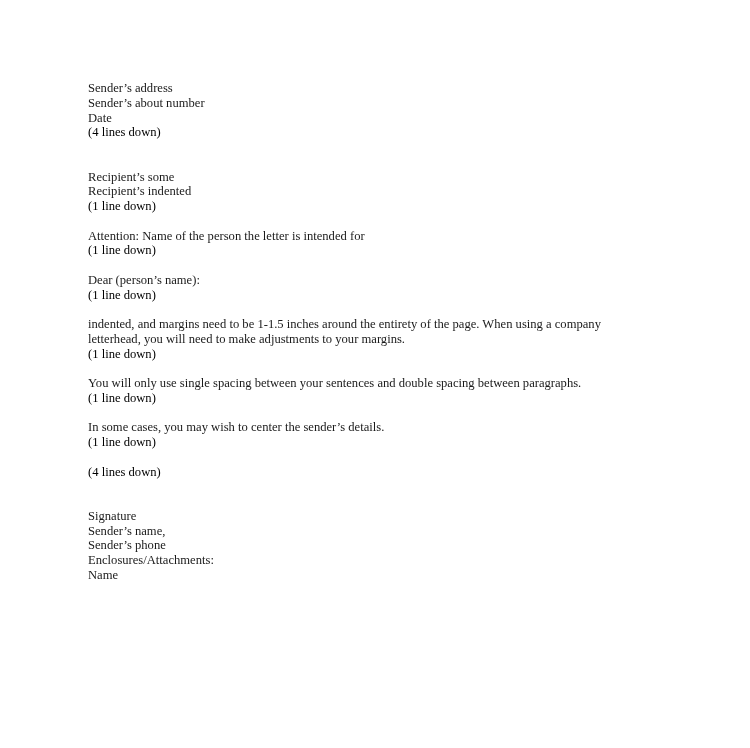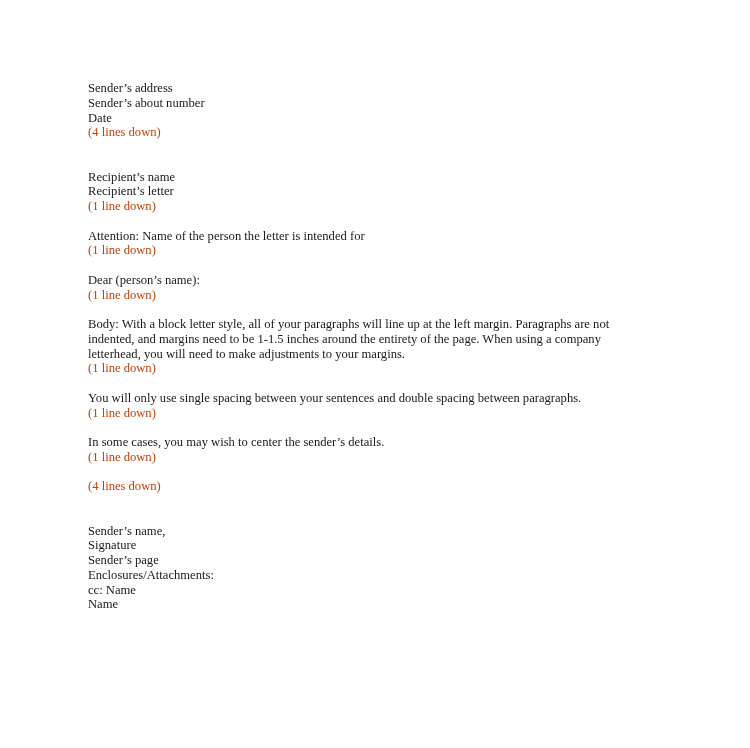--- a/index.html
+++ b/index.html
@@ -3,57 +3,56 @@
   <meta charset="utf-8">
   <style>
     html, body { margin: 0; padding: 0; background: #ffffff; }
     body { width: 750px; height: 748px; position: relative; overflow: hidden; }
     .page {
       position: absolute; left: 88px; top: 81px; width: 560px;
       font-family: "Liberation Serif", "DejaVu Serif", serif;
       font-size: 12.6px; line-height: 14.75px; color: #1a1a1a;
     }
     .line { white-space: nowrap; }
-    .note { color: #c2410c; }
+    .note { color: #000000; }
     .blank { height: 14.75px; }
   </style>
 </head>
 <body>
 
 <div class="page">
   <div>
     <div class="line">Sender’s address</div>
     <div class="line">Sender’s about number</div>
     <div class="line">Date</div>
     <div class="line note">(4 lines down)</div>
   </div>
   <div class="blank"></div>
   <div class="blank"></div>
 
   <div>
-    <div class="line">Recipient’s name</div>
-    <div class="line">Recipient’s letter</div>
+    <div class="line">Recipient’s some</div>
+    <div class="line">Recipient’s indented</div>
     <div class="line note">(1 line down)</div>
   </div>
   <div class="blank"></div>
 
   <div>
     <div class="line">Attention: Name of the person the letter is intended for</div>
     <div class="line note">(1 line down)</div>
   </div>
   <div class="blank"></div>
 
   <div>
     <div class="line">Dear (person’s name):</div>
     <div class="line note">(1 line down)</div>
   </div>
   <div class="blank"></div>
 
   <div>
-    <div class="line">Body: With a block letter style, all of your paragraphs will line up at the left margin. Paragraphs are not</div>
     <div class="line">indented, and margins need to be 1-1.5 inches around the entirety of the page.  When using a company</div>
     <div class="line">letterhead, you will need to make adjustments to your margins.</div>
     <div class="line note">(1 line down)</div>
   </div>
   <div class="blank"></div>
 
   <div>
     <div class="line">You will only use single spacing between your sentences and double spacing between paragraphs.</div>
     <div class="line note">(1 line down)</div>
   </div>
@@ -65,20 +64,19 @@
   </div>
   <div class="blank"></div>
 
   <div>
     <div class="line note">(4 lines down)</div>
   </div>
   <div class="blank"></div>
   <div class="blank"></div>
 
   <div>
+    <div class="line">Signature</div>
     <div class="line">Sender’s name,</div>
-    <div class="line">Signature</div>
-    <div class="line">Sender’s page</div>
+    <div class="line">Sender’s phone</div>
     <div class="line">Enclosures/Attachments:</div>
-    <div class="line">cc: Name</div>
     <div class="line">Name</div>
   </div>
 </div>
 
 </body></html>

